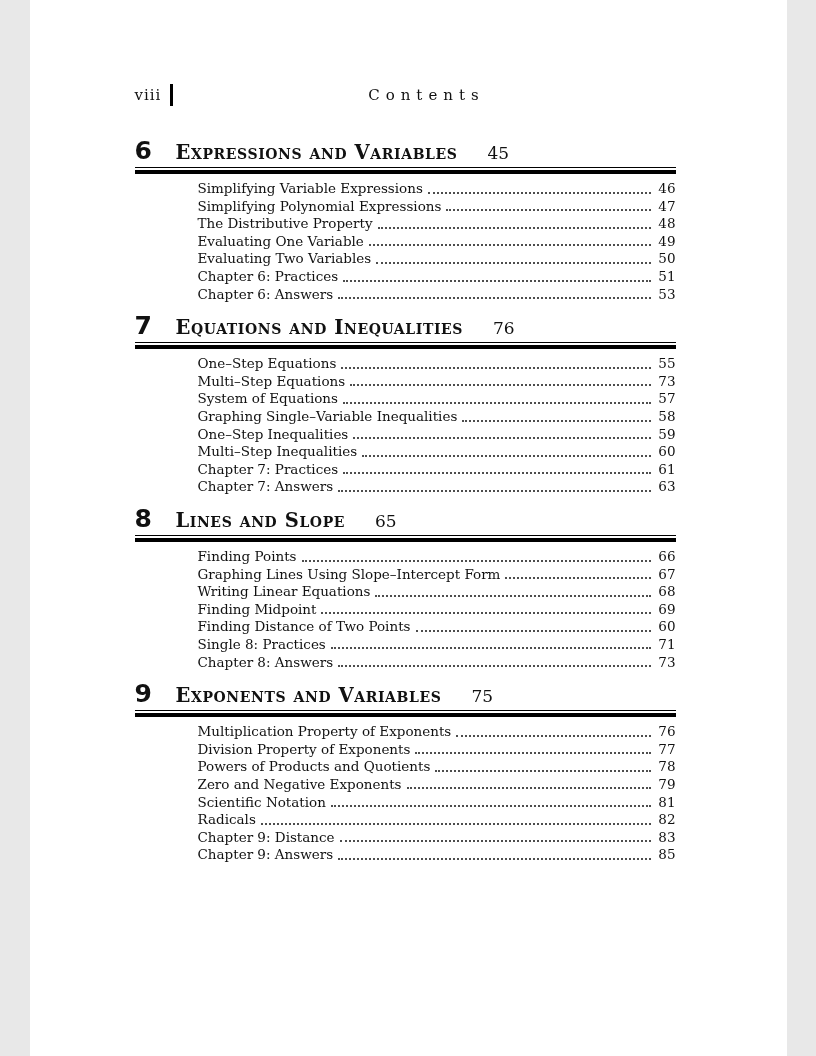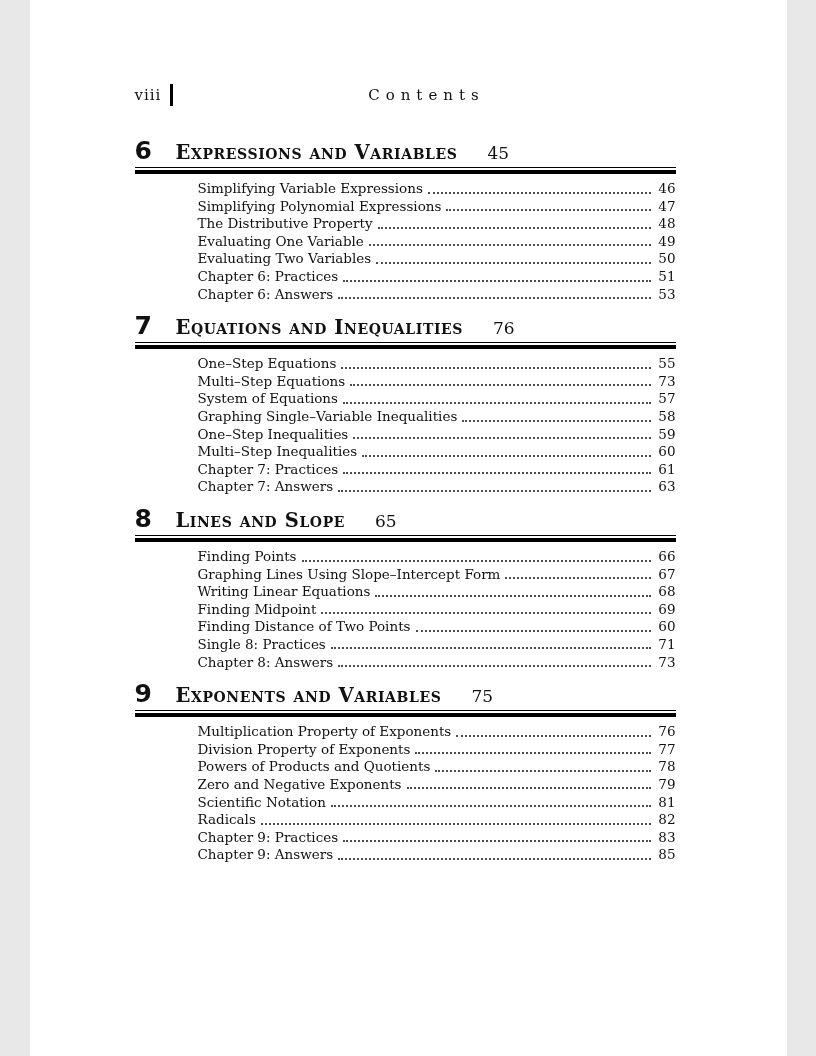--- a/index.html
+++ b/index.html
@@ -232,21 +232,21 @@
             <span class="entry-label">Scientific Notation</span>
             <span class="leader"></span>
             <span class="entry-page">81</span>
           </div>
           <div class="toc-row">
             <span class="entry-label">Radicals</span>
             <span class="leader"></span>
             <span class="entry-page">82</span>
           </div>
           <div class="toc-row">
-            <span class="entry-label">Chapter 9: Practices</span>
+            <span class="entry-label">Chapter 9: Distance</span>
             <span class="leader"></span>
             <span class="entry-page">83</span>
           </div>
           <div class="toc-row">
             <span class="entry-label">Chapter 9: Answers</span>
             <span class="leader"></span>
             <span class="entry-page">85</span>
           </div>
         </div>
       </section>

